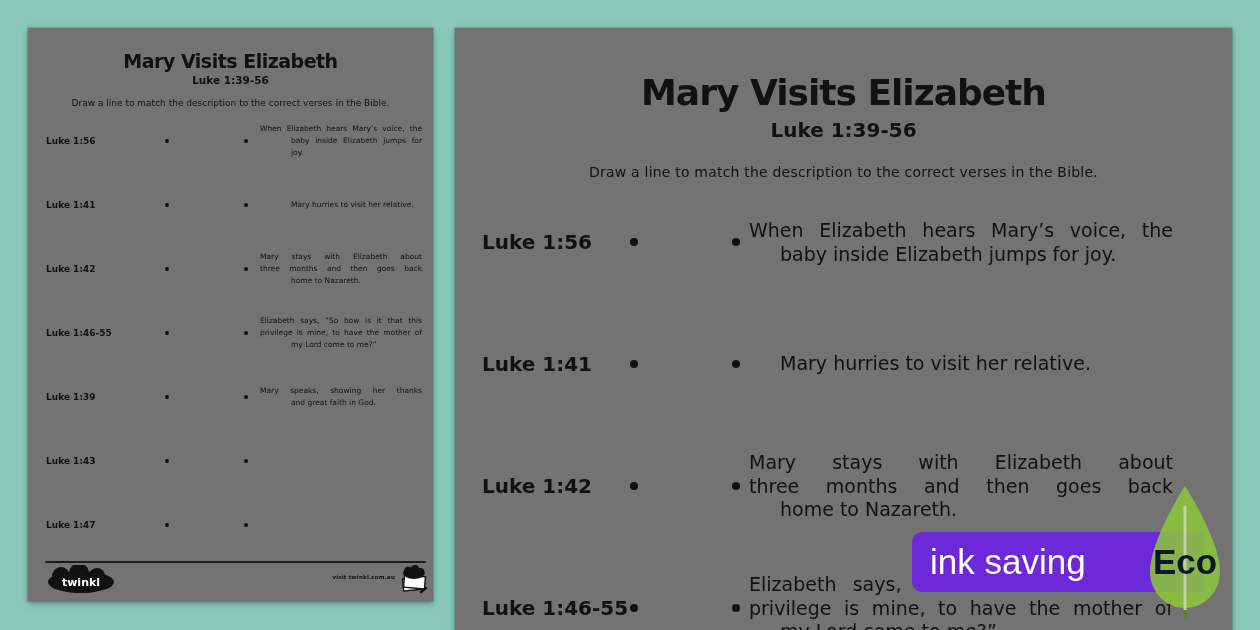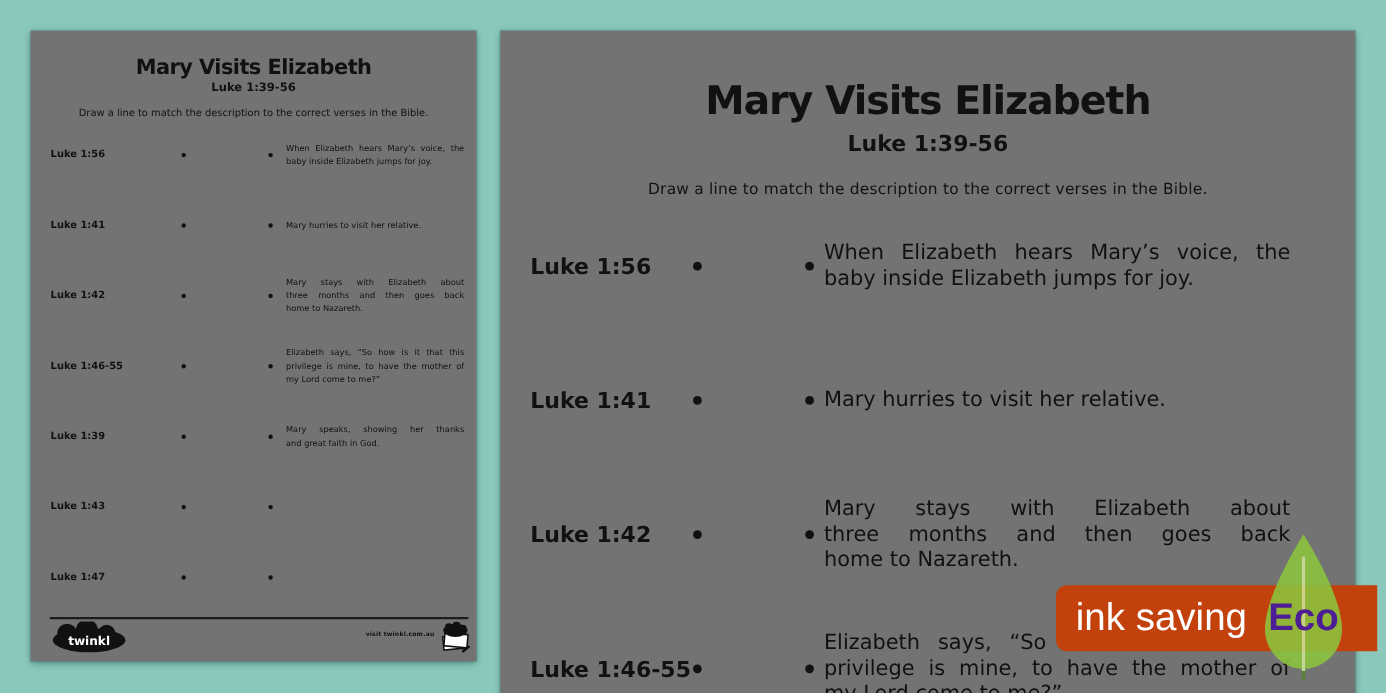--- a/index.html
+++ b/index.html
@@ -43,39 +43,39 @@
   .dot{background:#111;border-radius:50%;}
   .page-left  .dot{width:4px;height:4px;}
   .page-right .dot{width:8px;height:8px;}
   .page-left  .dot.d1{left:137px;}
   .page-left  .dot.d2{left:216px;}
   .page-right .dot.d1{left:175px;}
   .page-right .dot.d2{left:277px;}
   .page-left  .desc{left:232px;width:162px;font-size:7.5px;line-height:12px;}
   .page-right .desc{left:294px;width:424px;font-size:19px;line-height:23.5px;}
   .dline{text-align:justify;text-align-last:justify;}
-  .dline:last-child{text-align-last:left;}
+  .dline:last-child{text-align-last:left;margin-left:31px;}
 
   
   .f-line{position:absolute;left:17px;right:7px;top:533px;height:2px;background:#1c1c1c;border-radius:2px;}
   .f-logo{position:absolute;left:17px;top:537px;}
   .f-right{position:absolute;right:38px;top:546px;font-size:5.5px;font-weight:bold;letter-spacing:.2px;}
   .f-stamp{position:absolute;right:5px;top:537px;}
 
   
   .eco-banner{
-    position:absolute;left:960px;top:532px;width:292px;height:60px;
-    background:#c2410c;border-radius:10px 0 0 10px;z-index:10;
+    position:absolute;left:912px;top:532px;width:292px;height:60px;
+    background:#6d28d9;border-radius:10px 0 0 10px;z-index:10;
     display:flex;align-items:center;padding-left:18px;box-sizing:border-box;
     color:#fff;font-family:"Liberation Sans",sans-serif;font-size:35px;
   }
   .eco-leaf{position:absolute;left:1146px;top:484px;width:78px;height:136px;z-index:11;opacity:.88;}
   .eco-text{
     position:absolute;left:1146px;top:532px;width:78px;height:60px;z-index:12;
-    line-height:60px;text-align:center;color:#4c1d95;
+    line-height:60px;text-align:center;color:#0f172a;
     font-family:"Liberation Sans",sans-serif;font-weight:bold;font-size:35px;
   }
 </style>
 </head>
 <body>
 
 <div class="page page-left">
   <div class="hdr">
     <div class="title">Mary Visits Elizabeth</div>
     <div class="subtitle">Luke 1:39-56</div>

